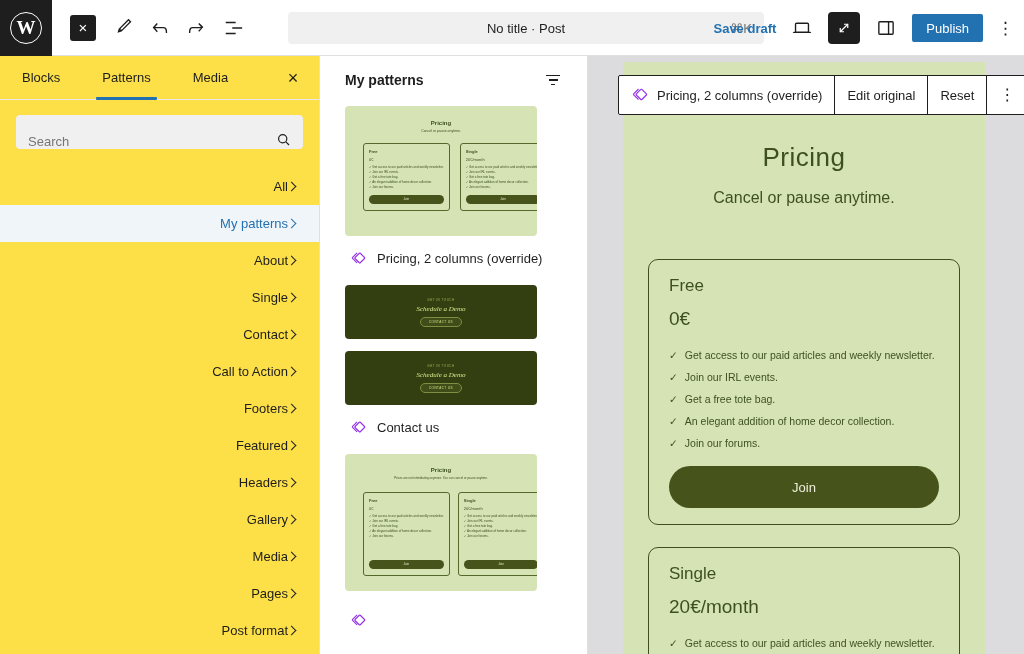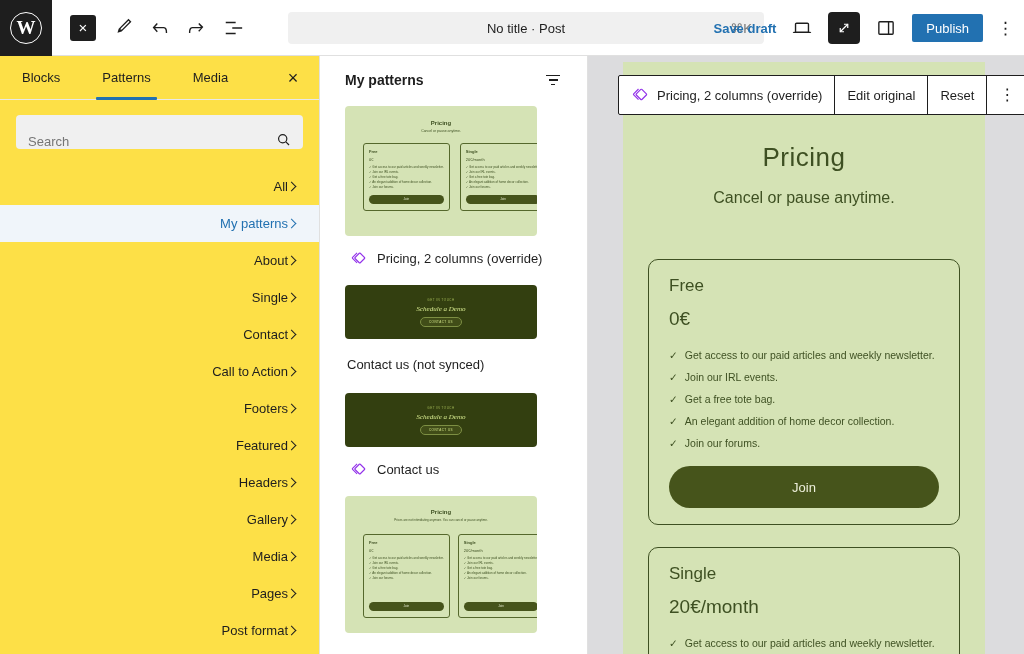--- a/index.html
+++ b/index.html
@@ -317,23 +317,20 @@
           <path d="M14.5 4.6l6 6c.4.4.4 1 0 1.4l-6 6c-.4.4-1 .4-1.4 0l-6-6c-.4-.4-.4-1 0-1.4l6-6c.4-.4 1-.4 1.4 0z" fill="none" stroke="#9333ea" stroke-width="1.6"></path>
           <path d="M10 4L3.6 10.4c-.4.4-.4 1 0 1.4L10 18.2" fill="none" stroke="#9333ea" stroke-width="1.6"></path>
         </svg>
         <span>Pricing, 2 columns (override)</span>
       </div>
 
       <div class="thumb dark banner">
         <div class="bcap">Get in touch</div>
         <div class="btitle">Schedule a Demo</div>
         <div class="bbtn">Contact us</div>
-      </div>
-      <div class="plabel noicon">
-        <span>Contact us (not synced)</span>
       </div>
 
       <div class="thumb dark banner" style="margin-top:12px">
         <div class="bcap">Get in touch</div>
         <div class="btitle">Schedule a Demo</div>
         <div class="bbtn">Contact us</div>
       </div>
       <div class="plabel">
         <svg width="17" height="17" viewBox="0 0 24 24">
           <path d="M14.5 4.6l6 6c.4.4.4 1 0 1.4l-6 6c-.4.4-1 .4-1.4 0l-6-6c-.4-.4-.4-1 0-1.4l6-6c.4-.4 1-.4 1.4 0z" fill="none" stroke="#9333ea" stroke-width="1.6"></path>

